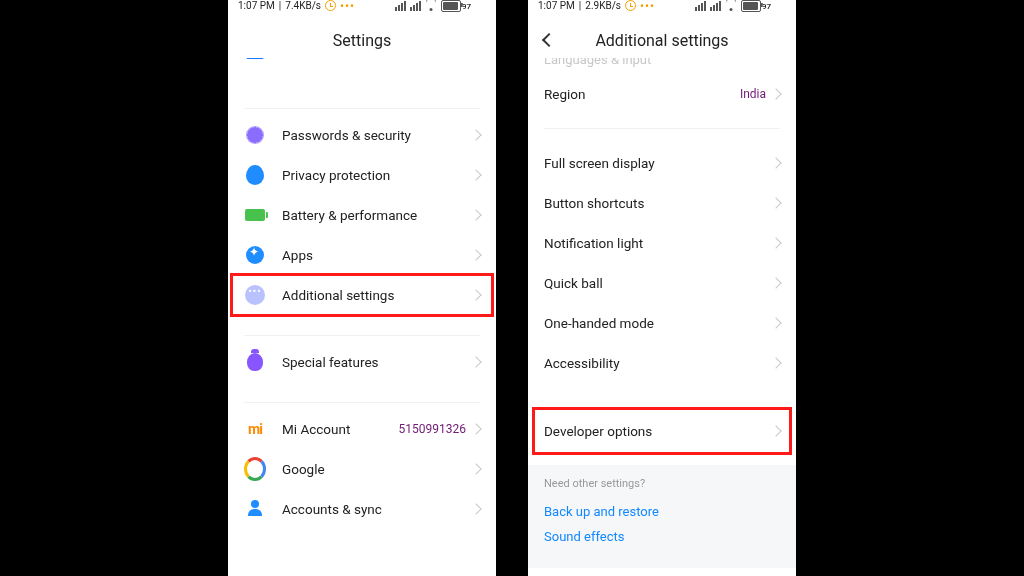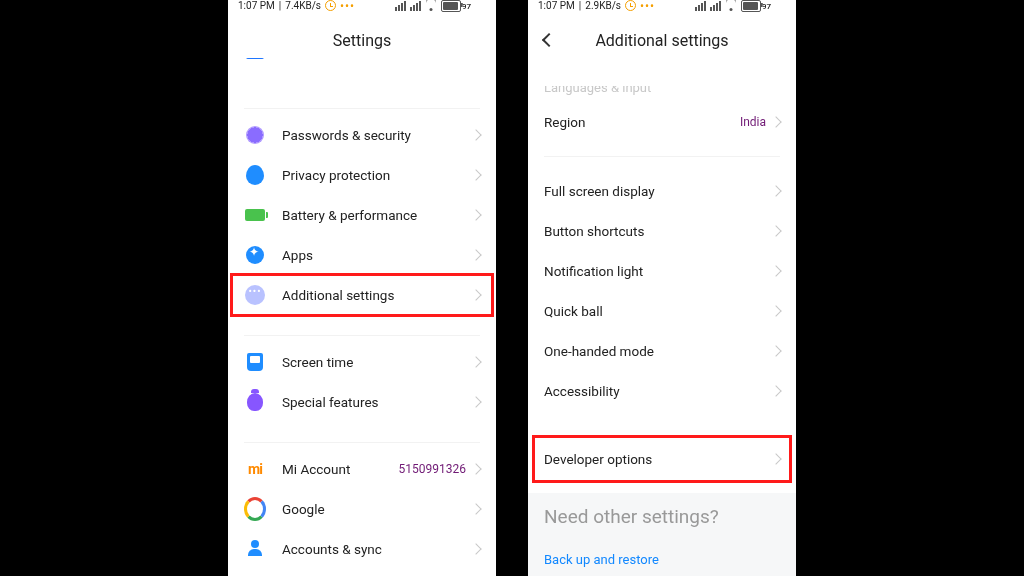--- a/index.html
+++ b/index.html
@@ -33,21 +33,21 @@
   .back{position:absolute;left:12px;top:50%;transform:translateY(-50%);width:18px;height:18px;}
   .back:before{content:"";position:absolute;left:4px;top:4px;width:8px;height:8px;border-left:2px solid #333;border-bottom:2px solid #333;transform:rotate(45deg);}
   
   .row{display:flex;align-items:center;height:40px;padding:0 16px;position:relative;}
   .row .ic{width:22px;height:22px;margin-right:16px;flex:none;display:flex;align-items:center;justify-content:center;}
   .row .lbl{font-size:13.5px;color:#222;flex:1;}
   .row .val{font-size:12px;color:#701a75;margin-right:6px;}
   .chev{width:7px;height:7px;border-top:1.5px solid #c8c8c8;border-right:1.5px solid #c8c8c8;transform:rotate(45deg);}
   .sep{height:1px;background:#f2f2f2;margin:6px 16px;}
   .block-gap{height:10px;background:#f7f7f7;}
-  .faded{color:#c8c8c8!important;margin-top:28px;}
+  .faded{color:#c8c8c8!important;}
   .themes-i{background:#1f76ff;width:18px;height:14px;border-radius:2px;position:relative;}
   .themes-i:before{content:"";position:absolute;left:3px;top:-4px;width:12px;height:4px;background:#1f76ff;border-radius:2px 2px 0 0;}
   .shield-i{width:18px;height:18px;border-radius:50%;background:radial-gradient(circle,#8a6cff 0 60%,#b19bff 60%);}
   .priv-i{width:18px;height:20px;background:#1f8dff;border-radius:50% 50% 50% 50%/55% 55% 45% 45%;}
   .batp-i{width:20px;height:12px;background:#49c24d;border-radius:2px;position:relative;}
   .batp-i:after{content:"";position:absolute;right:-3px;top:3px;width:2px;height:6px;background:#49c24d;border-radius:0 1px 1px 0;}
   .apps-i{width:18px;height:18px;background:#1f8dff;border-radius:50%;position:relative;}
   .apps-i:before{content:"✦";position:absolute;left:3px;top:-1px;color:#fff;font-size:12px;}
   .more-i{width:20px;height:20px;border-radius:50%;background:#b9c2ff;position:relative;}
   .more-i:before{content:"•••";position:absolute;left:0;right:0;top:1px;text-align:center;color:#fff;font-size:10px;letter-spacing:1px;}
@@ -59,21 +59,21 @@
   .g-i{width:18px;height:18px;border-radius:50%;border:3px solid transparent;border-top-color:#ea4335;border-right-color:#4285f4;border-bottom-color:#34a853;border-left-color:#fbbc05;}
   .acct-i{width:18px;height:18px;}
   .acct-i:before{content:"";display:block;width:8px;height:8px;background:#1f8dff;border-radius:50%;margin:0 auto;}
   .acct-i:after{content:"";display:block;width:14px;height:7px;background:#1f8dff;border-radius:6px 6px 0 0;margin:1px auto 0;}
   
   .hilite{position:absolute;border:3px solid #ff1a1a;pointer-events:none;}
   
   .right .content{height:calc(100% - 58px);overflow:hidden;}
   .partial{color:#d8d8d8;font-size:13px;padding:0 16px;height:16px;overflow:hidden;line-height:4px;}
   .footer-card{background:#f6f7f8;margin:0;padding:12px 16px 24px;}
-  .footer-card .q{font-size:19px;color:#999;margin-bottom:24px;}
+  .footer-card .q{font-size:11px;color:#999;margin-bottom:14px;}
   .footer-card .lnk{font-size:13px;color:#1288ff;margin-top:10px;}
   .tight .row{height:40px;}
   .right .row{padding:0 16px;height:40px;}
   .right .row .lbl{font-size:13.5px;}
   .cut{height:14px;overflow:hidden;}
   .cut .row{height:40px;margin-top:-26px;}
 </style>
 </head>
 <body>
 
@@ -165,27 +165,20 @@
         <span class="chev"></span>
         <span class="hilite" style="left:2px;right:2px;top:-2px;bottom:-2px;"></span>
       </div>
     </div>
 
     <div class="sep" style="margin-top:20px;"></div>
 
     <div class="tight">
       <div class="row">
         <span class="ic">
-            <span class="scrt-i"></span>
-          </span>
-        <span class="lbl">Screen time</span>
-        <span class="chev"></span>
-      </div>
-      <div class="row">
-        <span class="ic">
             <span class="feat-i"></span>
           </span>
         <span class="lbl">Special features</span>
         <span class="chev"></span>
       </div>
     </div>
 
     <div class="sep" style="margin-top:20px;"></div>
 
     <div class="tight">

